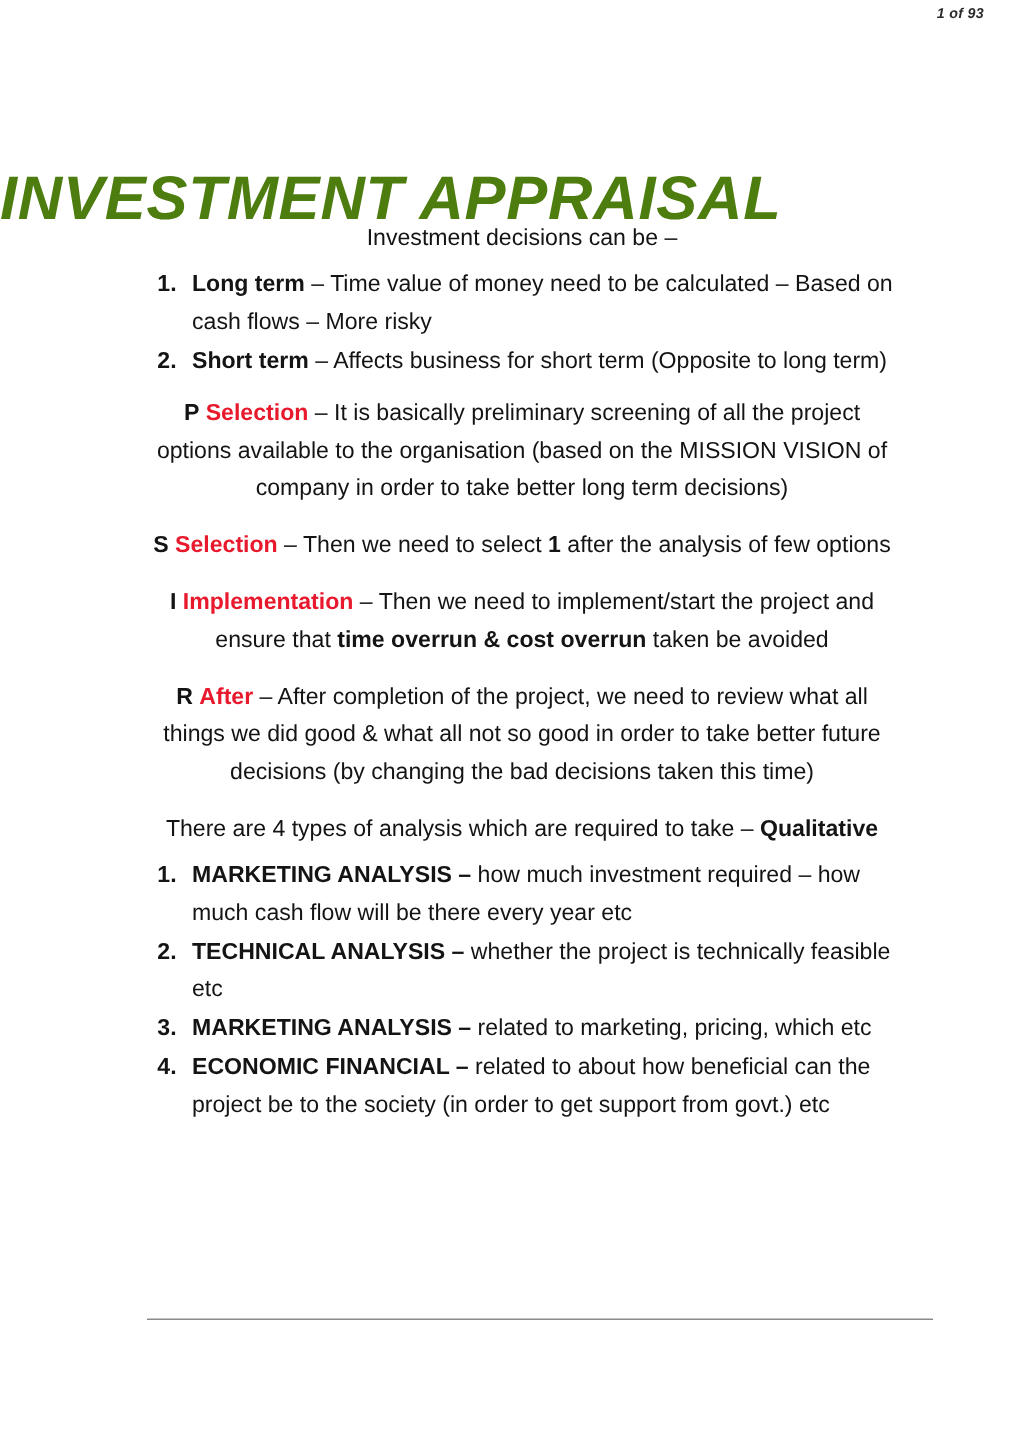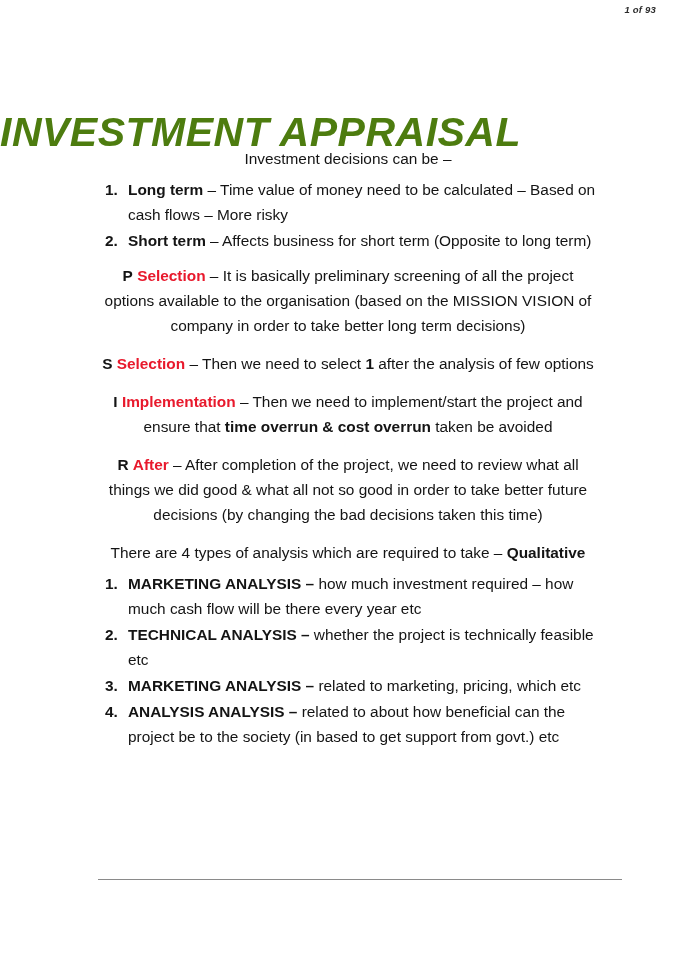--- a/index.html
+++ b/index.html
@@ -151,21 +151,21 @@
       <li>
         <span class="b">MARKETING ANALYSIS –</span><span> how much investment required – how much cash flow will be there every year etc</span>
       </li>
       <li>
         <span class="b">TECHNICAL ANALYSIS –</span><span> whether the project is technically feasible etc</span>
       </li>
       <li>
         <span class="b">MARKETING ANALYSIS –</span><span> related to marketing, pricing, which etc</span>
       </li>
       <li>
-        <span class="b">ANALYSIS ANALYSIS –</span><span> related to about how beneficial can the project be to the society (in based to get support from govt.) etc</span>
+        <span class="b">ECONOMIC FINANCIAL –</span><span> related to about how beneficial can the project be to the society (in order to get support from govt.) etc</span>
       </li>
     </ol>
 
   </div>
 
   <hr class="footer-rule">
 
 </div>
 
 </body></html>

